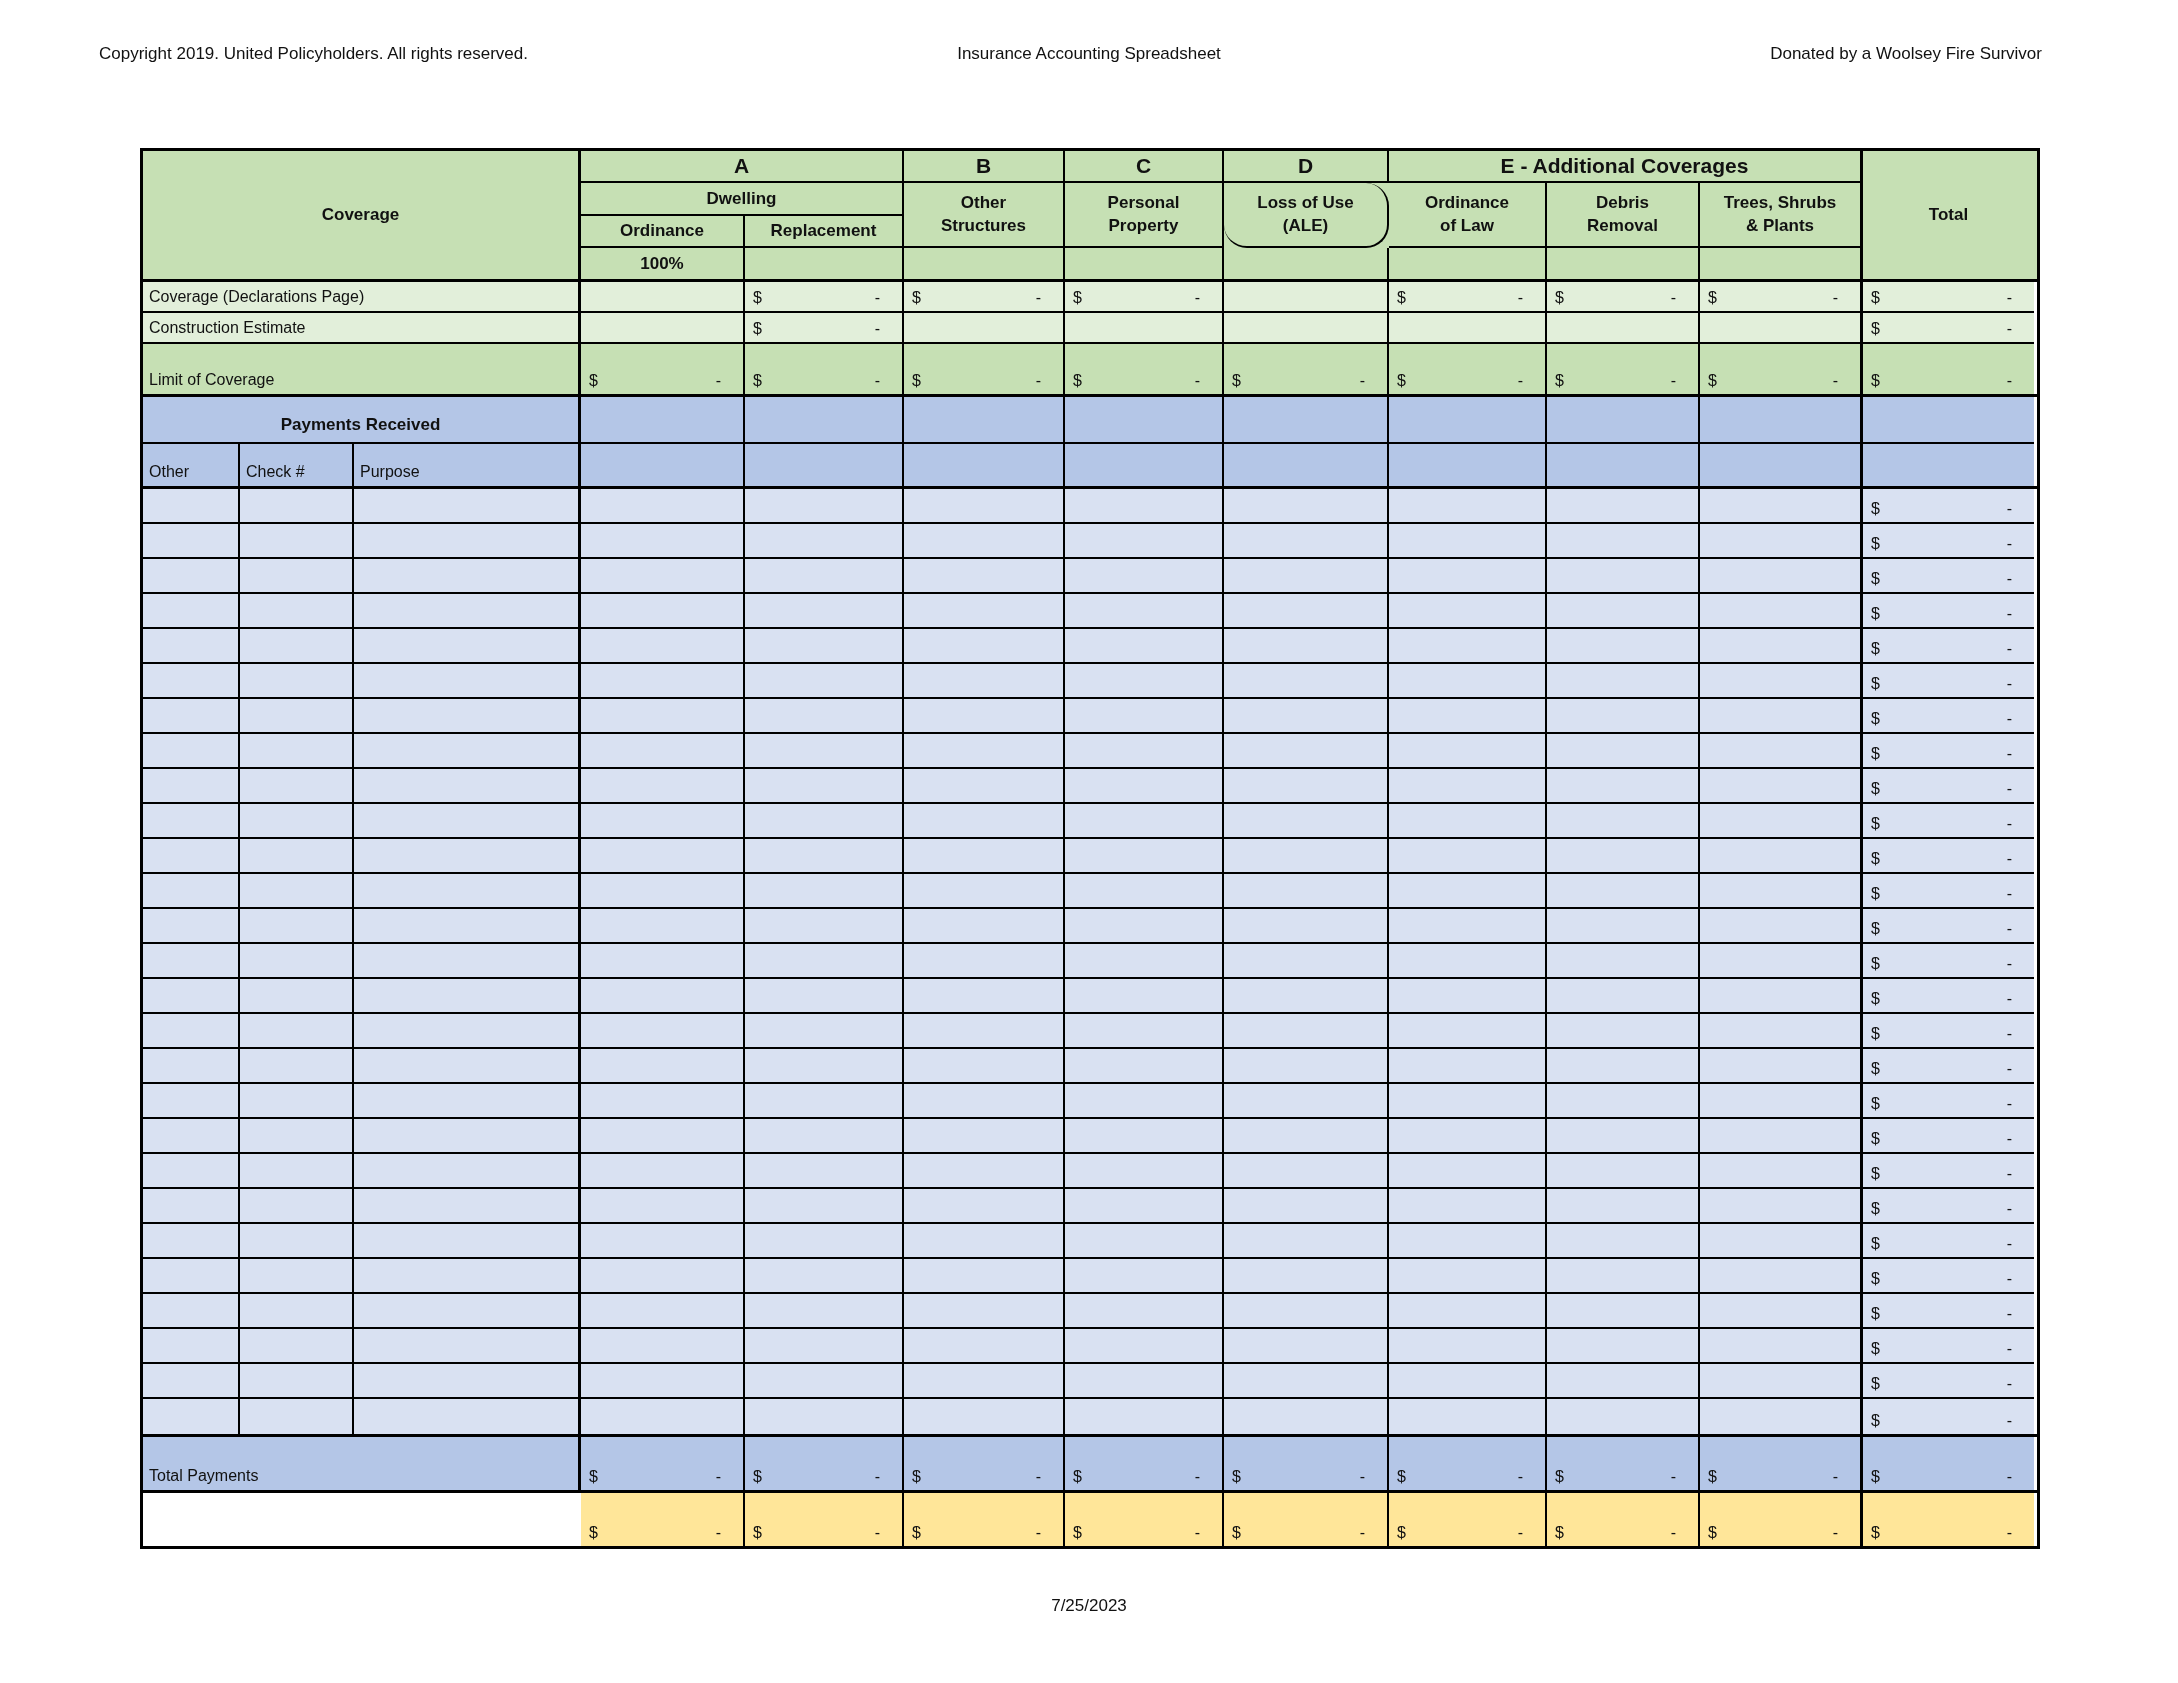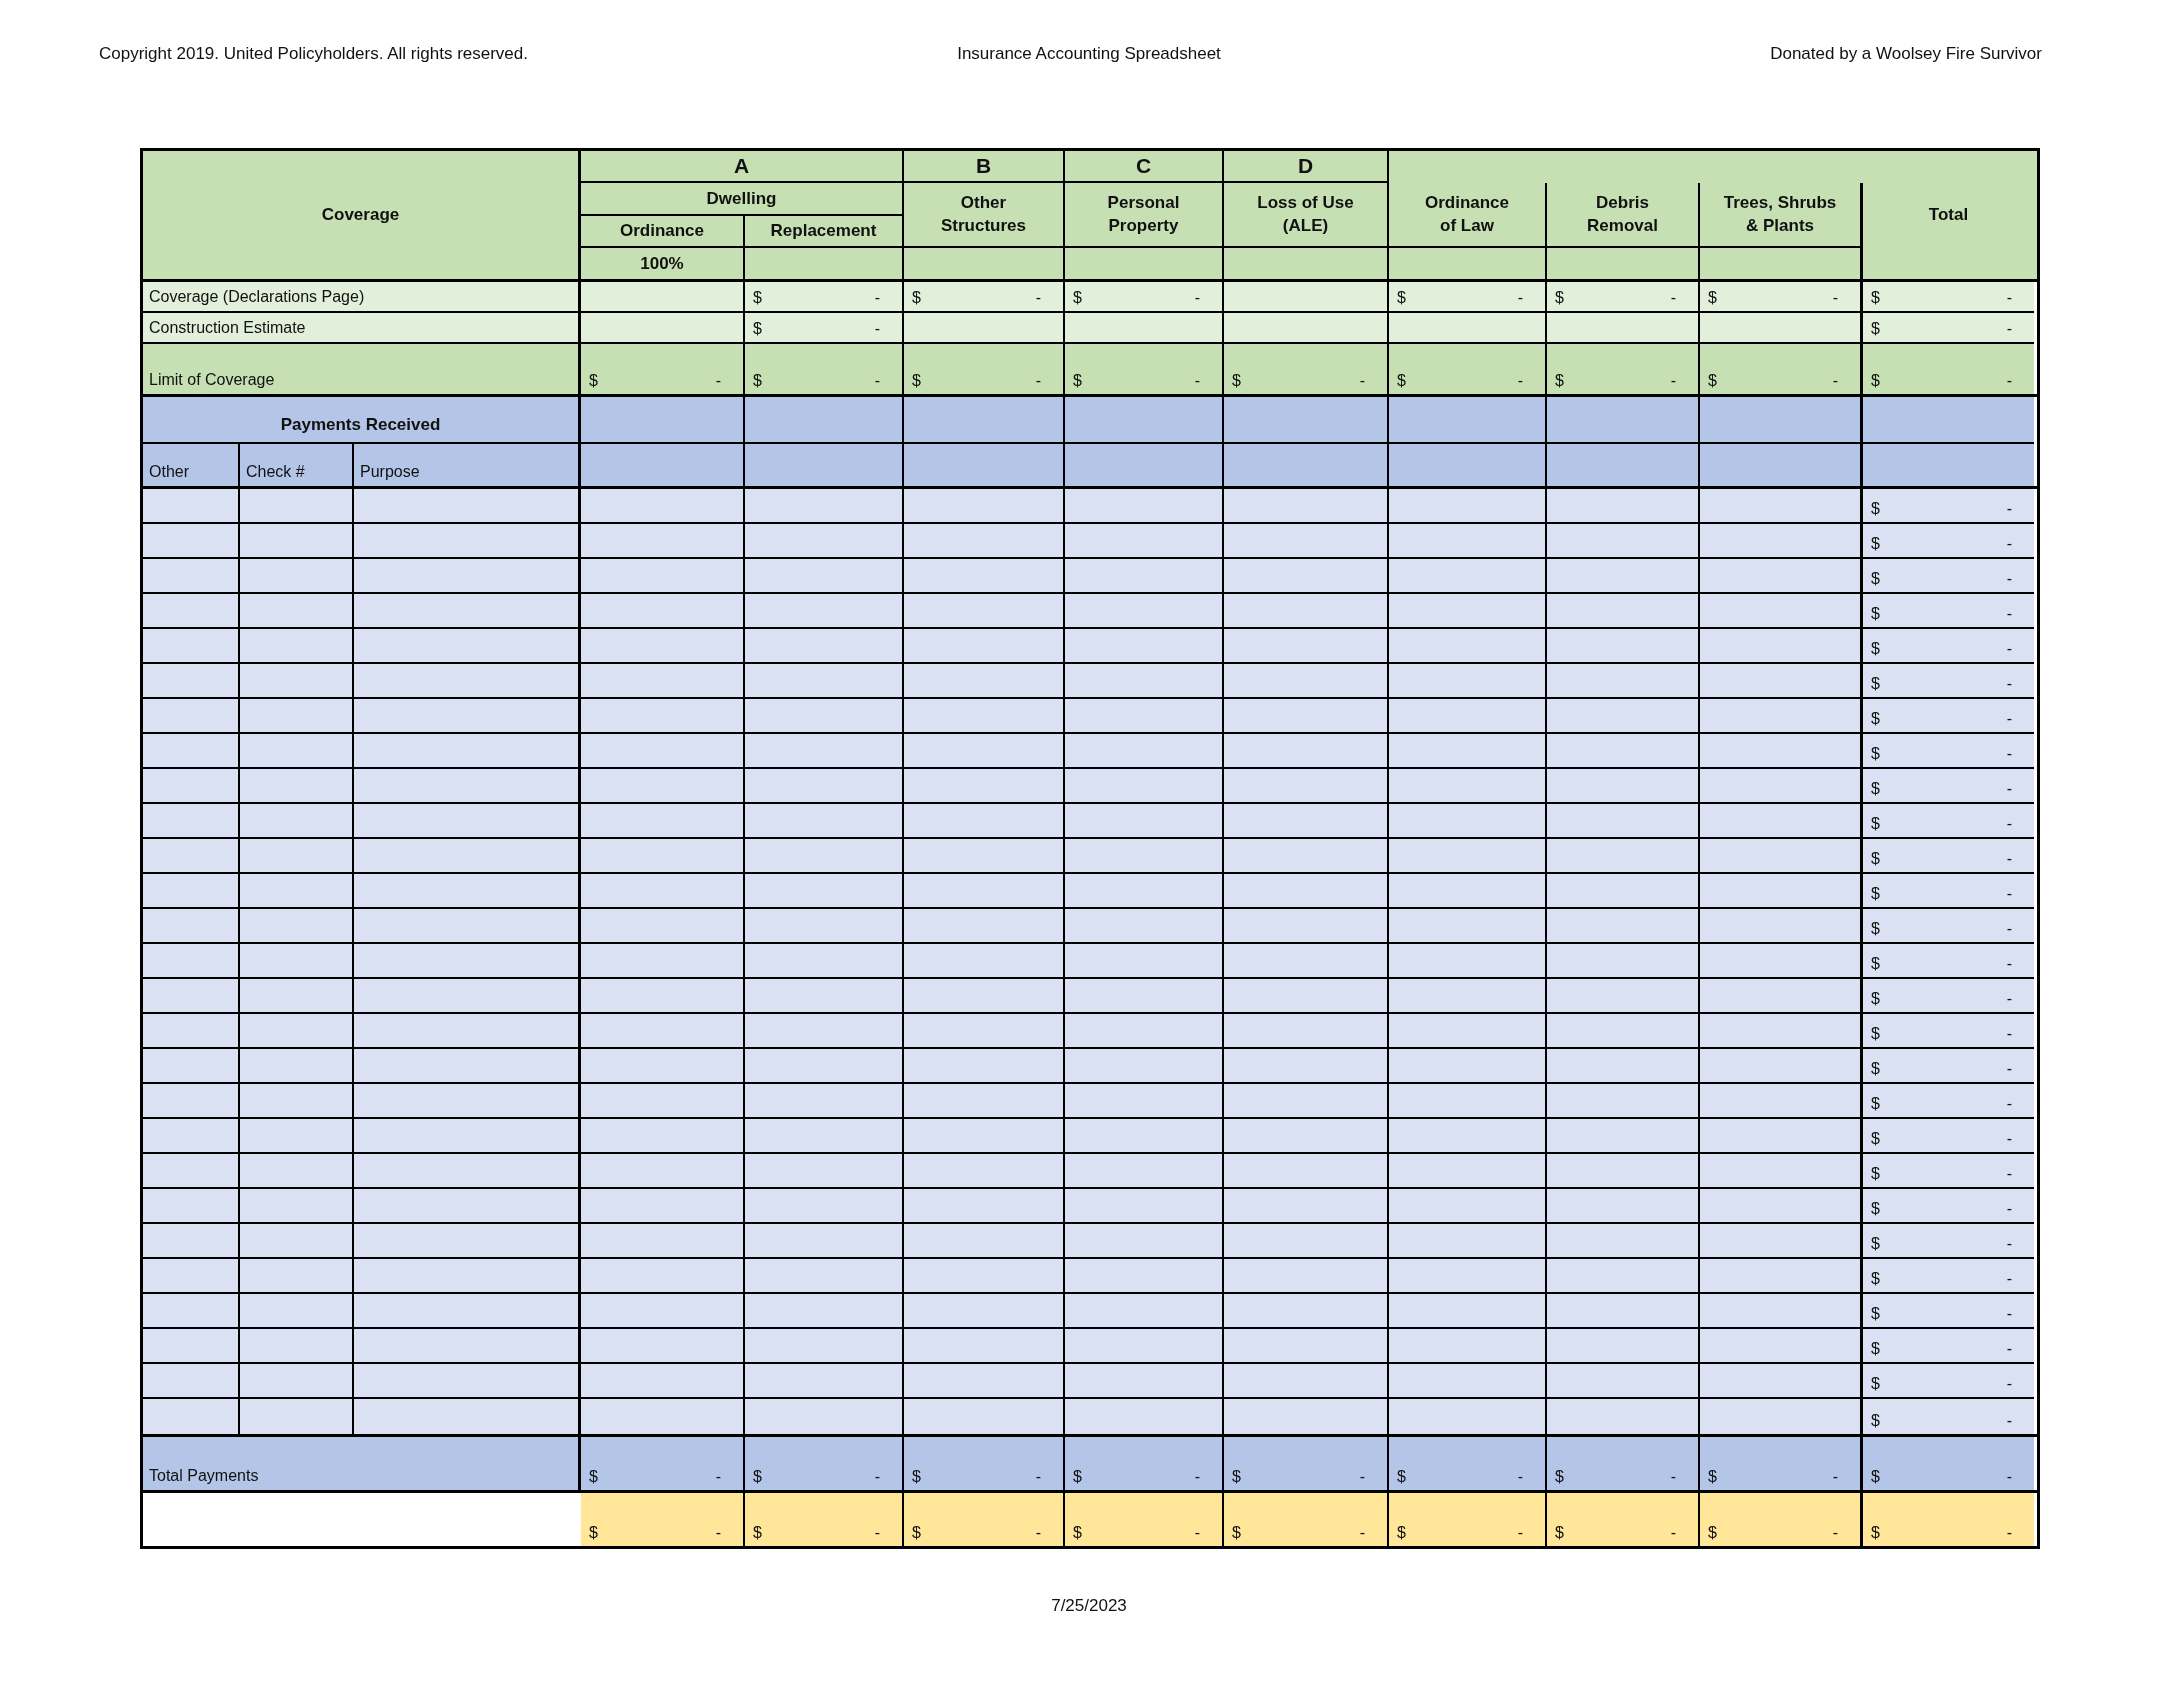--- a/index.html
+++ b/index.html
@@ -71,26 +71,27 @@
       <div class="cell no-bb" style="grid-column:6;grid-row:4;"></div>
 
       <div class="cell cent letter" style="grid-column:7;grid-row:1;">C</div>
       <div class="cell cent hdr two" style="grid-column:7;grid-row:2/4;">
         <span>Personal</span>
         <span>Property</span>
       </div>
       <div class="cell no-bb" style="grid-column:7;grid-row:4;"></div>
 
       <div class="cell cent letter" style="grid-column:8;grid-row:1;">D</div>
-      <div class="cell cent hdr two" style="grid-column:8;grid-row:2/4;">
+      <div class="cell cent hdr two" style="grid-column:8;grid-row:2/4;border-radius:23px;">
         <span>Loss of Use</span>
         <span>(ALE)</span>
       </div>
       <div class="cell no-bb" style="grid-column:8;grid-row:4;"></div>
 
+      <div class="cell cent letter sep-r" style="grid-column:9/12;grid-row:1;">E - Additional Coverages</div>
       <div class="cell cent hdr two" style="grid-column:9;grid-row:2/4;">
         <span>Ordinance</span>
         <span>of Law</span>
       </div>
       <div class="cell cent hdr two" style="grid-column:10;grid-row:2/4;">
         <span>Debris</span>
         <span>Removal</span>
       </div>
       <div class="cell cent hdr two sep-r" style="grid-column:11;grid-row:2/4;">
         <span>Trees, Shrubs</span>

